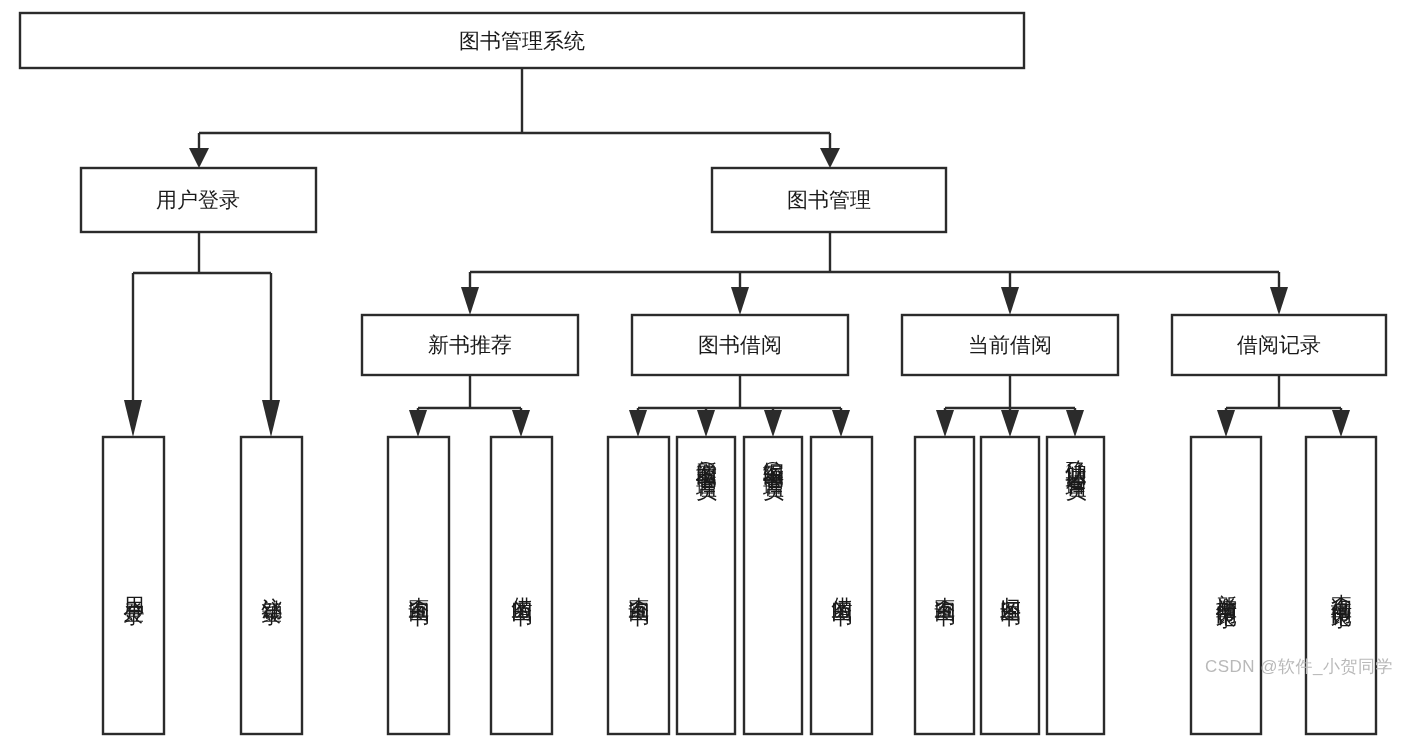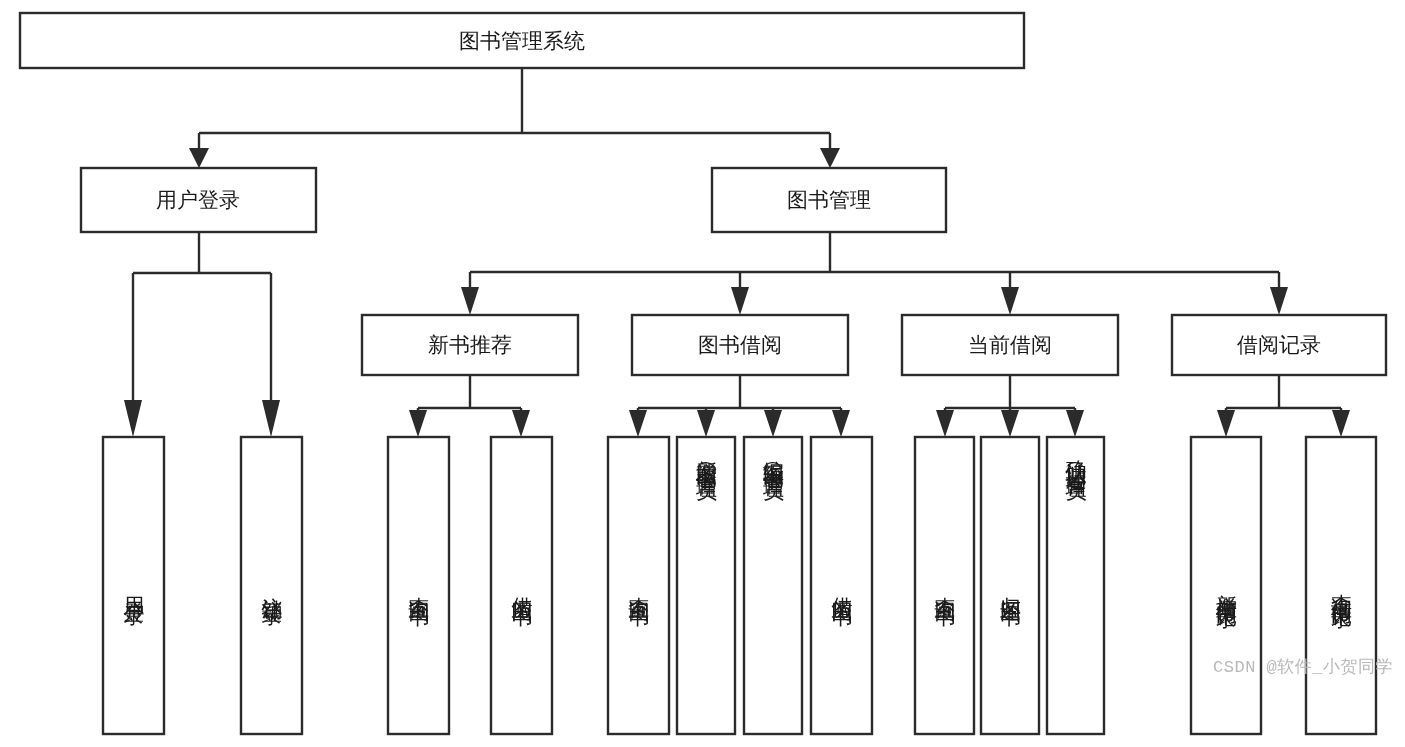--- a/index.html
+++ b/index.html
@@ -63,21 +63,21 @@
     align-items: center;
     justify-content: center;
     text-align: center;
     white-space: nowrap;
     user-select: none;
   }
   .watermark {
     position: absolute;
     right: 12px;
     bottom: 4px;
-    font-family: Liberation Mono, monospace;
+    font-family: Liberation Sans, sans-serif;
     font-size: 17px;
     color: #b9b9b9;
     letter-spacing: 0.5px;
     user-select: none;
     white-space: nowrap;
   }
 </style>
 </head>
 <body>
 

